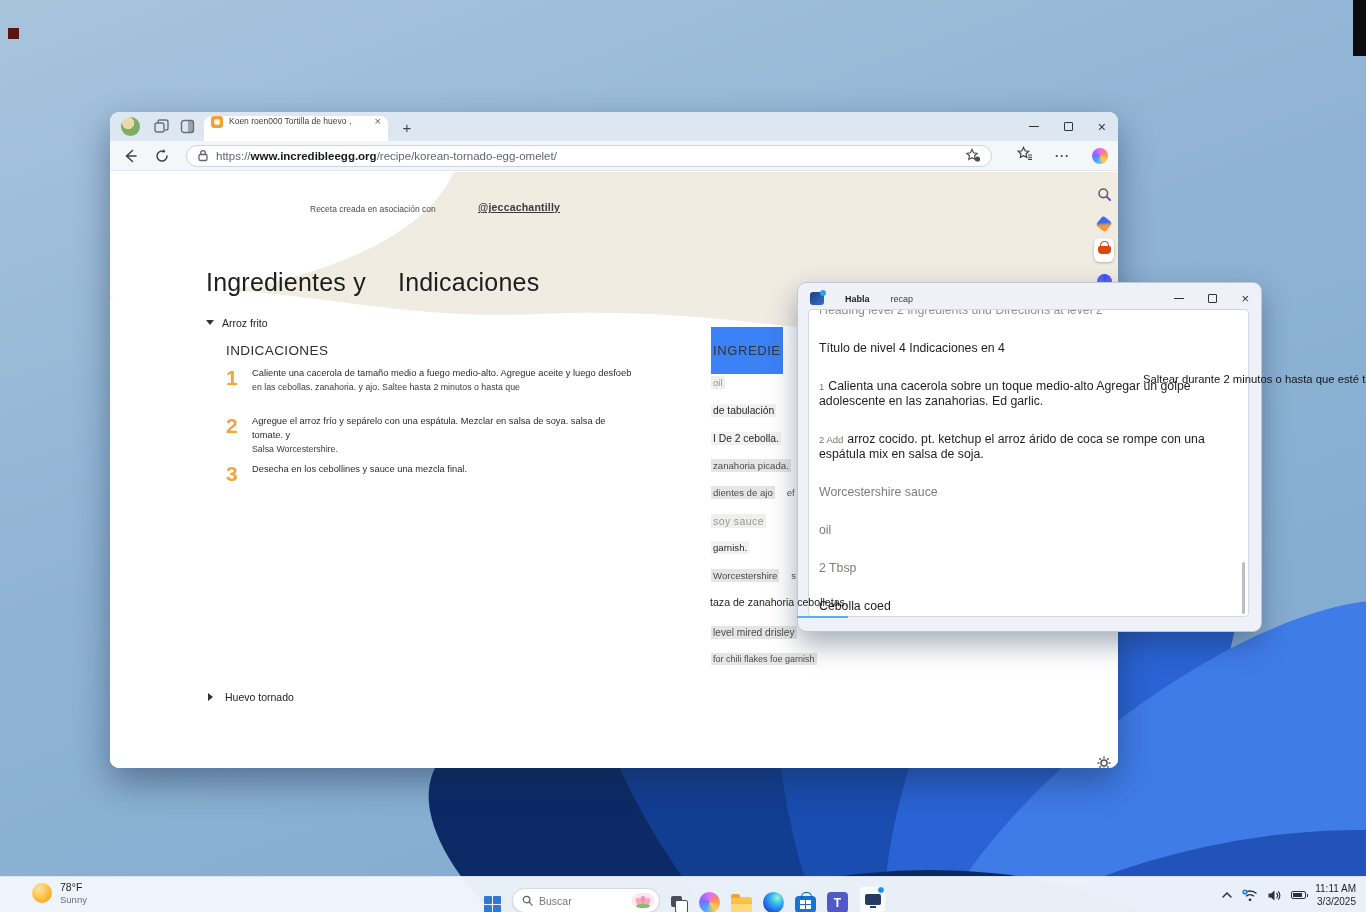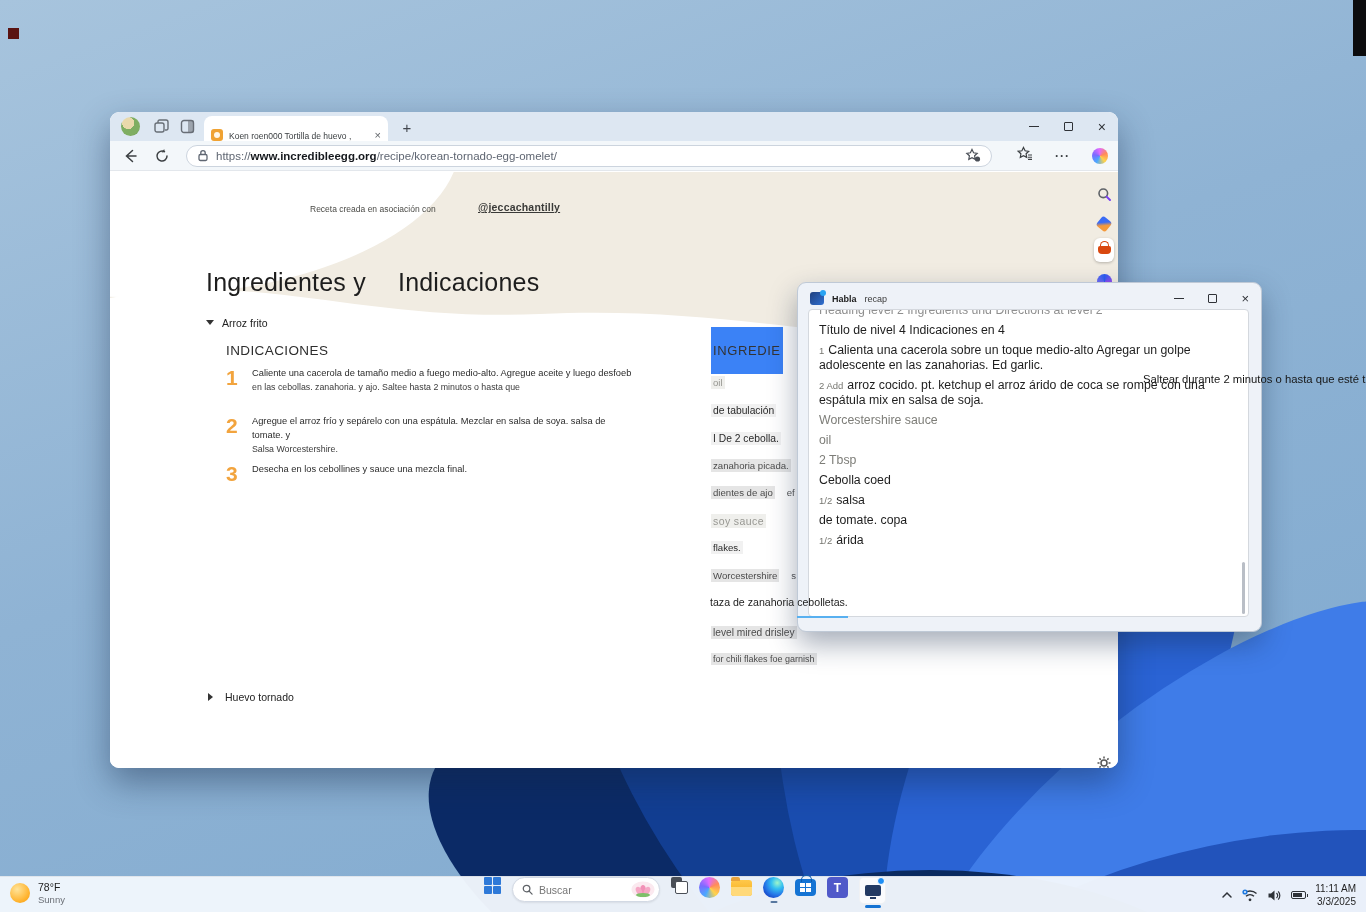--- a/index.html
+++ b/index.html
@@ -13,21 +13,21 @@
 
   
   #browser{position:absolute;left:110px;top:112px;width:1008px;height:656px;z-index:2;
            border-radius:9px;background:#fff;box-shadow:0 14px 34px rgba(20,40,70,.45);overflow:hidden}
   .tabstrip{position:absolute;left:0;top:0;width:100%;height:29px;background:#dde7f2;border-radius:9px 9px 0 0}
   .avatar{position:absolute;left:11px;top:5px;width:19px;height:19px;border-radius:50%;
           background:radial-gradient(circle at 38% 32%,#e9d9ab 0 34%,#7fae62 35% 70%,#557f3e 100%)}
   .ticon{position:absolute;top:7px;width:15px;height:15px;opacity:.75}
   .ticon.w1{left:44px}.ticon.w2{left:70px}
   .tab{position:absolute;left:94px;top:4px;width:184px;height:25px;background:#fff;border-radius:8px 8px 0 0;
-       display:flex;align-items:flex-end;padding:0 7px;gap:6px}
+       display:flex;align-items:flex-start;padding:0 7px;gap:6px}
   .fav{width:12px;height:12px;border-radius:3px;background:#f0a232;position:relative;flex:0 0 auto}
   .fav::after{content:"";position:absolute;left:3px;top:3px;width:6px;height:6px;border-radius:50%;background:#fff7e8}
   .tab-t{font-size:8.5px;color:#3c4043;white-space:nowrap;overflow:hidden;text-overflow:ellipsis;flex:1}
   .tab-x{font-size:11px;color:#5f6368;line-height:1;flex:0 0 auto}
   .tab-x::before{content:"×"}
   .newtab{position:absolute;left:288px;top:6px;width:18px;height:18px;color:#41464d;font-size:15px;
           display:flex;align-items:center;justify-content:center}
   .newtab::before{content:"+"}
   .wc{position:absolute;right:12px;top:0;height:29px;display:flex;align-items:center;gap:25px}
   .wc-min{width:10px;height:1.4px;background:#2f3237}
@@ -88,50 +88,50 @@
               display:flex;align-items:center;justify-content:center}
   .basket{width:13px;height:8px;background:#d9480f;border-radius:2px 2px 4px 4px;position:relative}
   .basket::before{content:"";position:absolute;left:2px;top:-5px;width:7px;height:5px;border:1.6px solid #d9480f;
                   border-bottom:none;border-radius:5px 5px 0 0}
   .swirl{width:15px;height:15px;border-radius:50%;
          background:conic-gradient(#2b5df0,#8a4df0,#2bb6f0,#6a6af5,#2b5df0)}
 
   
   #recap{position:absolute;left:797px;top:282px;width:465px;height:350px;z-index:5;background:#eef2f8;
          border:1px solid #bfc9d6;border-radius:9px;box-shadow:0 12px 28px rgba(20,40,70,.38)}
-  .r-title{position:absolute;left:0;top:0;width:100%;height:31px;display:flex;align-items:center;padding:0 12px;gap:8px}
+  .r-title{position:absolute;left:0;top:0;width:100%;height:31px;display:flex;align-items:center;padding:0 12px;gap:21px}
   .r-ic{width:14px;height:13px;border-radius:3px;background:linear-gradient(135deg,#20407e,#2f6fd0);position:relative}
   .r-ic::after{content:"";position:absolute;right:-2px;top:-2px;width:6px;height:6px;border-radius:50%;background:#29a3f2}
   .r-t1{font-size:9px;color:#1c1c1c;font-weight:bold}
   .r-t2{font-size:9px;color:#3b3b3b}
   .r-wc{margin-left:auto;display:flex;align-items:center;gap:24px}
   .r-wc .wc-close{font-size:13px}
   .r-panel{position:absolute;left:10px;top:26px;width:441px;height:308px;background:#fff;border:1px solid #d4d8de;
            border-radius:4px;overflow:hidden;padding:2px 10px 8px 10px}
-  .rline{margin:5px 0;font-size:12.3px;color:#1e1e1e;line-height:15px}
+  .rline{margin:23px 0;font-size:12.3px;color:#1e1e1e;line-height:15px}
   .rline.clip{margin-top:-9px;color:#8f8f8f}
   .rline.muted{color:#7d7d78}
   .pfx{font-size:9.5px;color:#767670;margin-right:4px;vertical-align:top}
   .pfx:empty{display:none}
   .r-scroll{position:absolute;right:3px;top:252px;width:3px;height:52px;background:#b9bec6;border-radius:2px}
 
   
   #ovl{position:absolute;left:1143px;top:373px;z-index:6;font-size:11.3px;color:#161616;white-space:nowrap}
   #carrot{position:absolute;left:710px;top:596px;z-index:6;font-size:10.6px;color:#222;white-space:nowrap}
   #carrot .ul{border-bottom:2px solid #58b0f0;padding-bottom:8px}
 
   
   #tb{position:absolute;left:0;bottom:0;width:1366px;height:36px;background:rgba(241,246,252,.97);
       border-top:1px solid rgba(0,0,0,.06);z-index:10}
-  .weather{position:absolute;left:10px;top:4px;display:flex;align-items:center;gap:8px}
+  .weather{position:absolute;left:32px;top:4px;display:flex;align-items:center;gap:8px}
   .sun{width:20px;height:20px;border-radius:50%;
        background:radial-gradient(circle at 36% 32%,#ffe49a,#ffb32e 65%,#f2960f)}
   .wt1{font-size:10.5px;color:#1f1f1f;line-height:1.25}
   .wt2{font-size:9.5px;color:#6b6f76;line-height:1.2}
-  .center{position:absolute;left:484px;top:0;height:36px;display:flex;align-items:flex-start;gap:11px}
+  .center{position:absolute;left:484px;top:0;height:36px;display:flex;align-items:flex-end;gap:11px}
   .win{width:17px;height:17px;display:grid;grid-template-columns:8px 8px;grid-template-rows:8px 8px;gap:1px}
   .win span{background:#2e79d8;border-radius:1px}
   .spill{width:148px;height:25px;background:#fff;border:1px solid #d2d9e4;border-radius:13px;
          display:flex;align-items:center;padding:0 4px 0 9px;gap:6px;box-shadow:0 1px 2px rgba(0,0,0,.08)}
   .spill input{border:none;outline:none;flex:1;font-size:10.5px;color:#333;background:transparent;min-width:0;
                font-family:"Liberation Sans",sans-serif}
   .lotus{flex:0 0 auto}
   .tvw{width:17px;height:17px;position:relative}
   .tvw::before{content:"";position:absolute;left:0;top:0;width:11px;height:11px;background:#4a4f57;border-radius:2px}
   .tvw::after{content:"";position:absolute;right:0;bottom:0;width:11px;height:11px;background:#fff;
@@ -290,21 +290,21 @@
       <div class="ing-h">
         <span class="hl">INGREDIE</span><span class="ing-h2">N</span>
       </div>
 
       <div class="ing i0"><span class="muted">oil</span></div>
       <div class="ing i1"><span class="soft">de tabulación</span></div>
       <div class="ing i2"><span class="soft">I De 2 cebolla.</span></div>
       <div class="ing i3"><span class="hl">zanahoria picada.</span><span class="ext">mir</span></div>
       <div class="ing i4"><span class="hl">dientes de ajo</span><span class="ext">ef</span></div>
       <div class="ing i5"><span class="muted">soy sauce</span></div>
-      <div class="ing i6"><span class="soft">flakes.</span></div>
+      <div class="ing i6"><span class="soft">garnish.</span></div>
       <div class="ing i7"><span class="hl">Worcestershire</span><span class="ext">s</span></div>
       <div class="ing i8"><span class="hl">level mired drisley</span></div>
       <div class="ing i9"><span class="hl">for chili flakes foe garnish</span></div>
 
       <div class="sec-row sec-huevo">
         <span class="tri-r"></span>
         <span>Huevo tornado</span>
       </div>
     </div>
 

